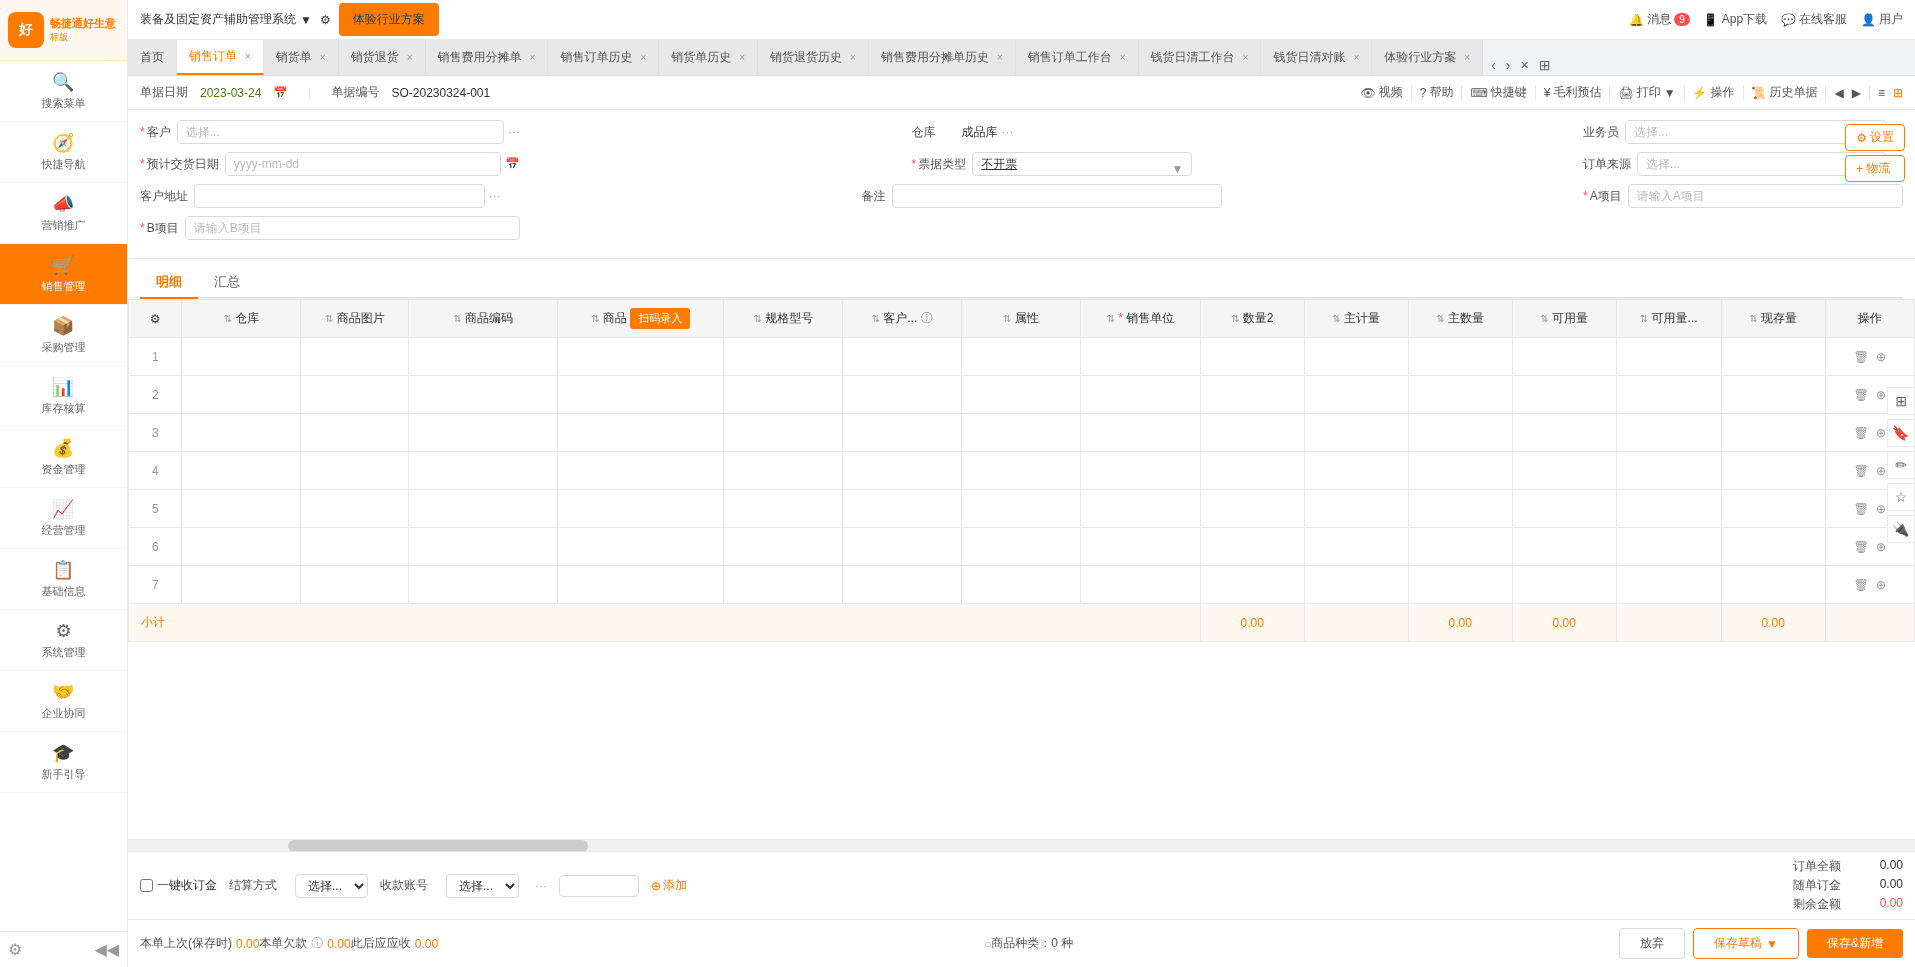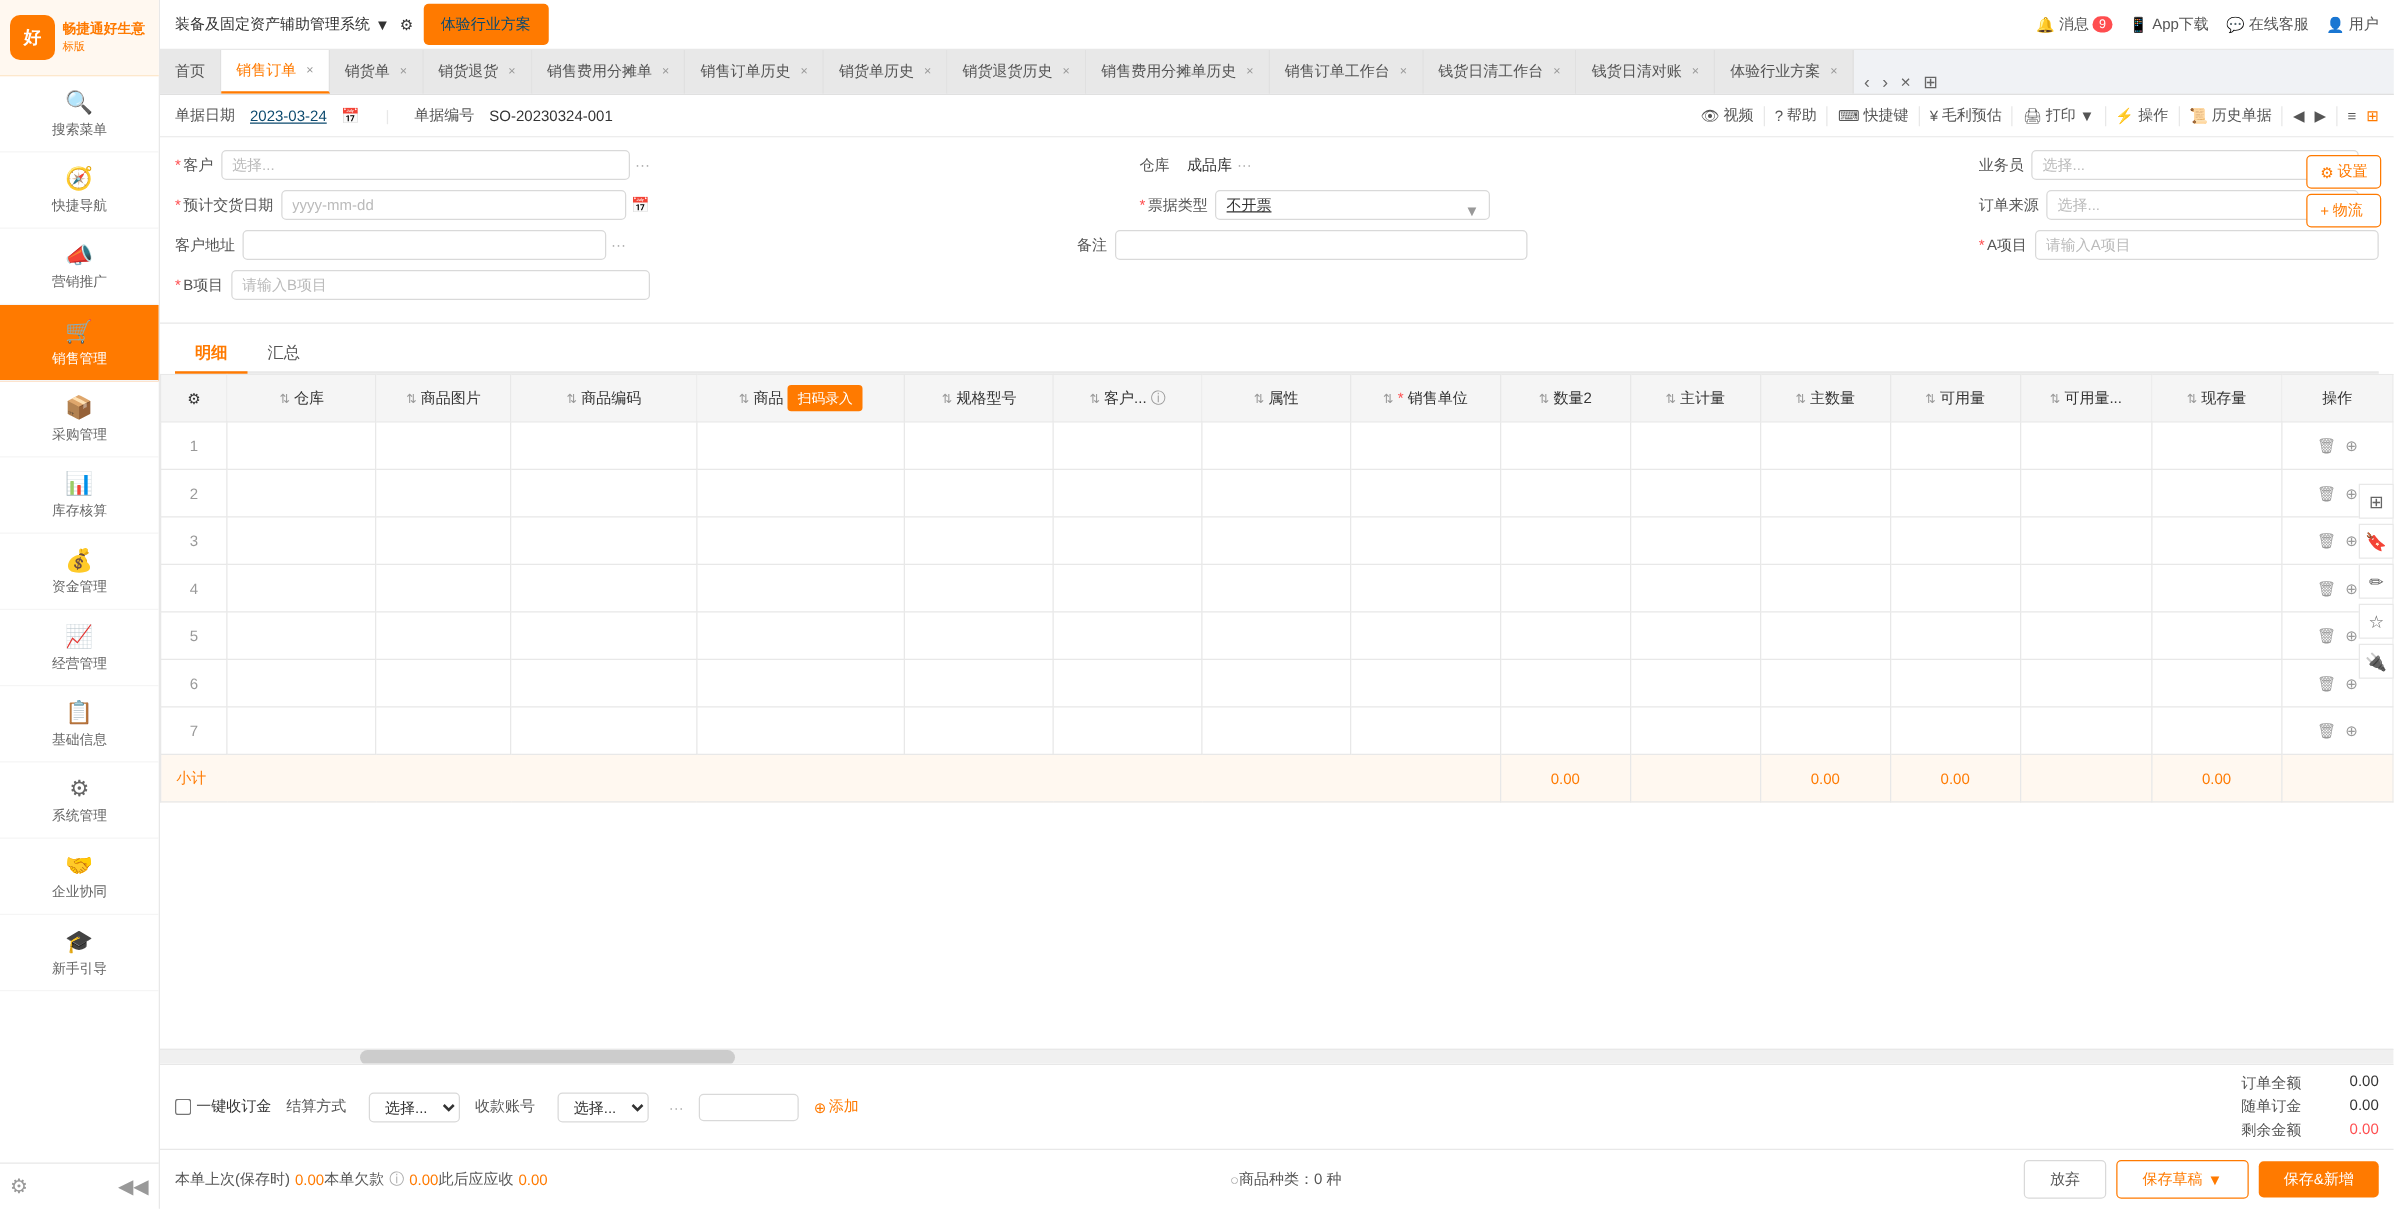--- a/index.html
+++ b/index.html
@@ -68,21 +68,21 @@
     }
 
     
     .form-header {
       padding: 8px 12px; background: #fff; border-bottom: 1px solid #e8e8e8;
       display: flex; align-items: center; justify-content: space-between;
     }
     .form-header-left { display: flex; align-items: center; gap: 12px; font-size: 12px; }
     .form-header-right { display: flex; align-items: center; gap: 8px; font-size: 12px; color: #555; }
     .form-label { color: #555; }
-    .form-date { color: #0c4a6e; text-decoration: underline; }
+    .form-date { color: #4d7c0f; }
     .form-id { color: #333; }
     .header-action { cursor: pointer; display: flex; align-items: center; gap: 3px; color: #555; }
     .btn-print { display: flex; align-items: center; gap: 3px; cursor: pointer; color: #555; }
 
     
     .form-body {
       padding: 10px 12px; border-bottom: 1px solid #e8e8e8; background: #fff;
     }
     .form-row {
       display: flex; align-items: center; gap: 0; margin-bottom: 8px;
@@ -418,21 +418,21 @@
     <div class="form-row">
       <div class="form-field" style="max-width:380px;">
         <span class="field-required">*</span>
         <span class="field-label">客户</span>
         <input class="field-input" style="width: 200px;" placeholder="选择...">
         <span class="field-dots">···</span>
       </div>
       <div style="flex:1;"></div>
       <div class="form-field" style="max-width:280px;">
         <span class="field-label">仓库</span>
-        <span class="field-text" style="margin-left:8px;">成品库</span>
+        <span class="field-text" style="margin-left:20px;">成品库</span>
         <span class="field-dots" style="margin-left:4px;">···</span>
       </div>
       <div style="flex:1;"></div>
       <div class="form-field" style="max-width:320px;">
         <span class="field-label">业务员</span>
         <input class="field-input" style="width: 200px;" placeholder="选择...">
         <span class="field-dots">···</span>
       </div>
     </div>
     <div class="form-row">

